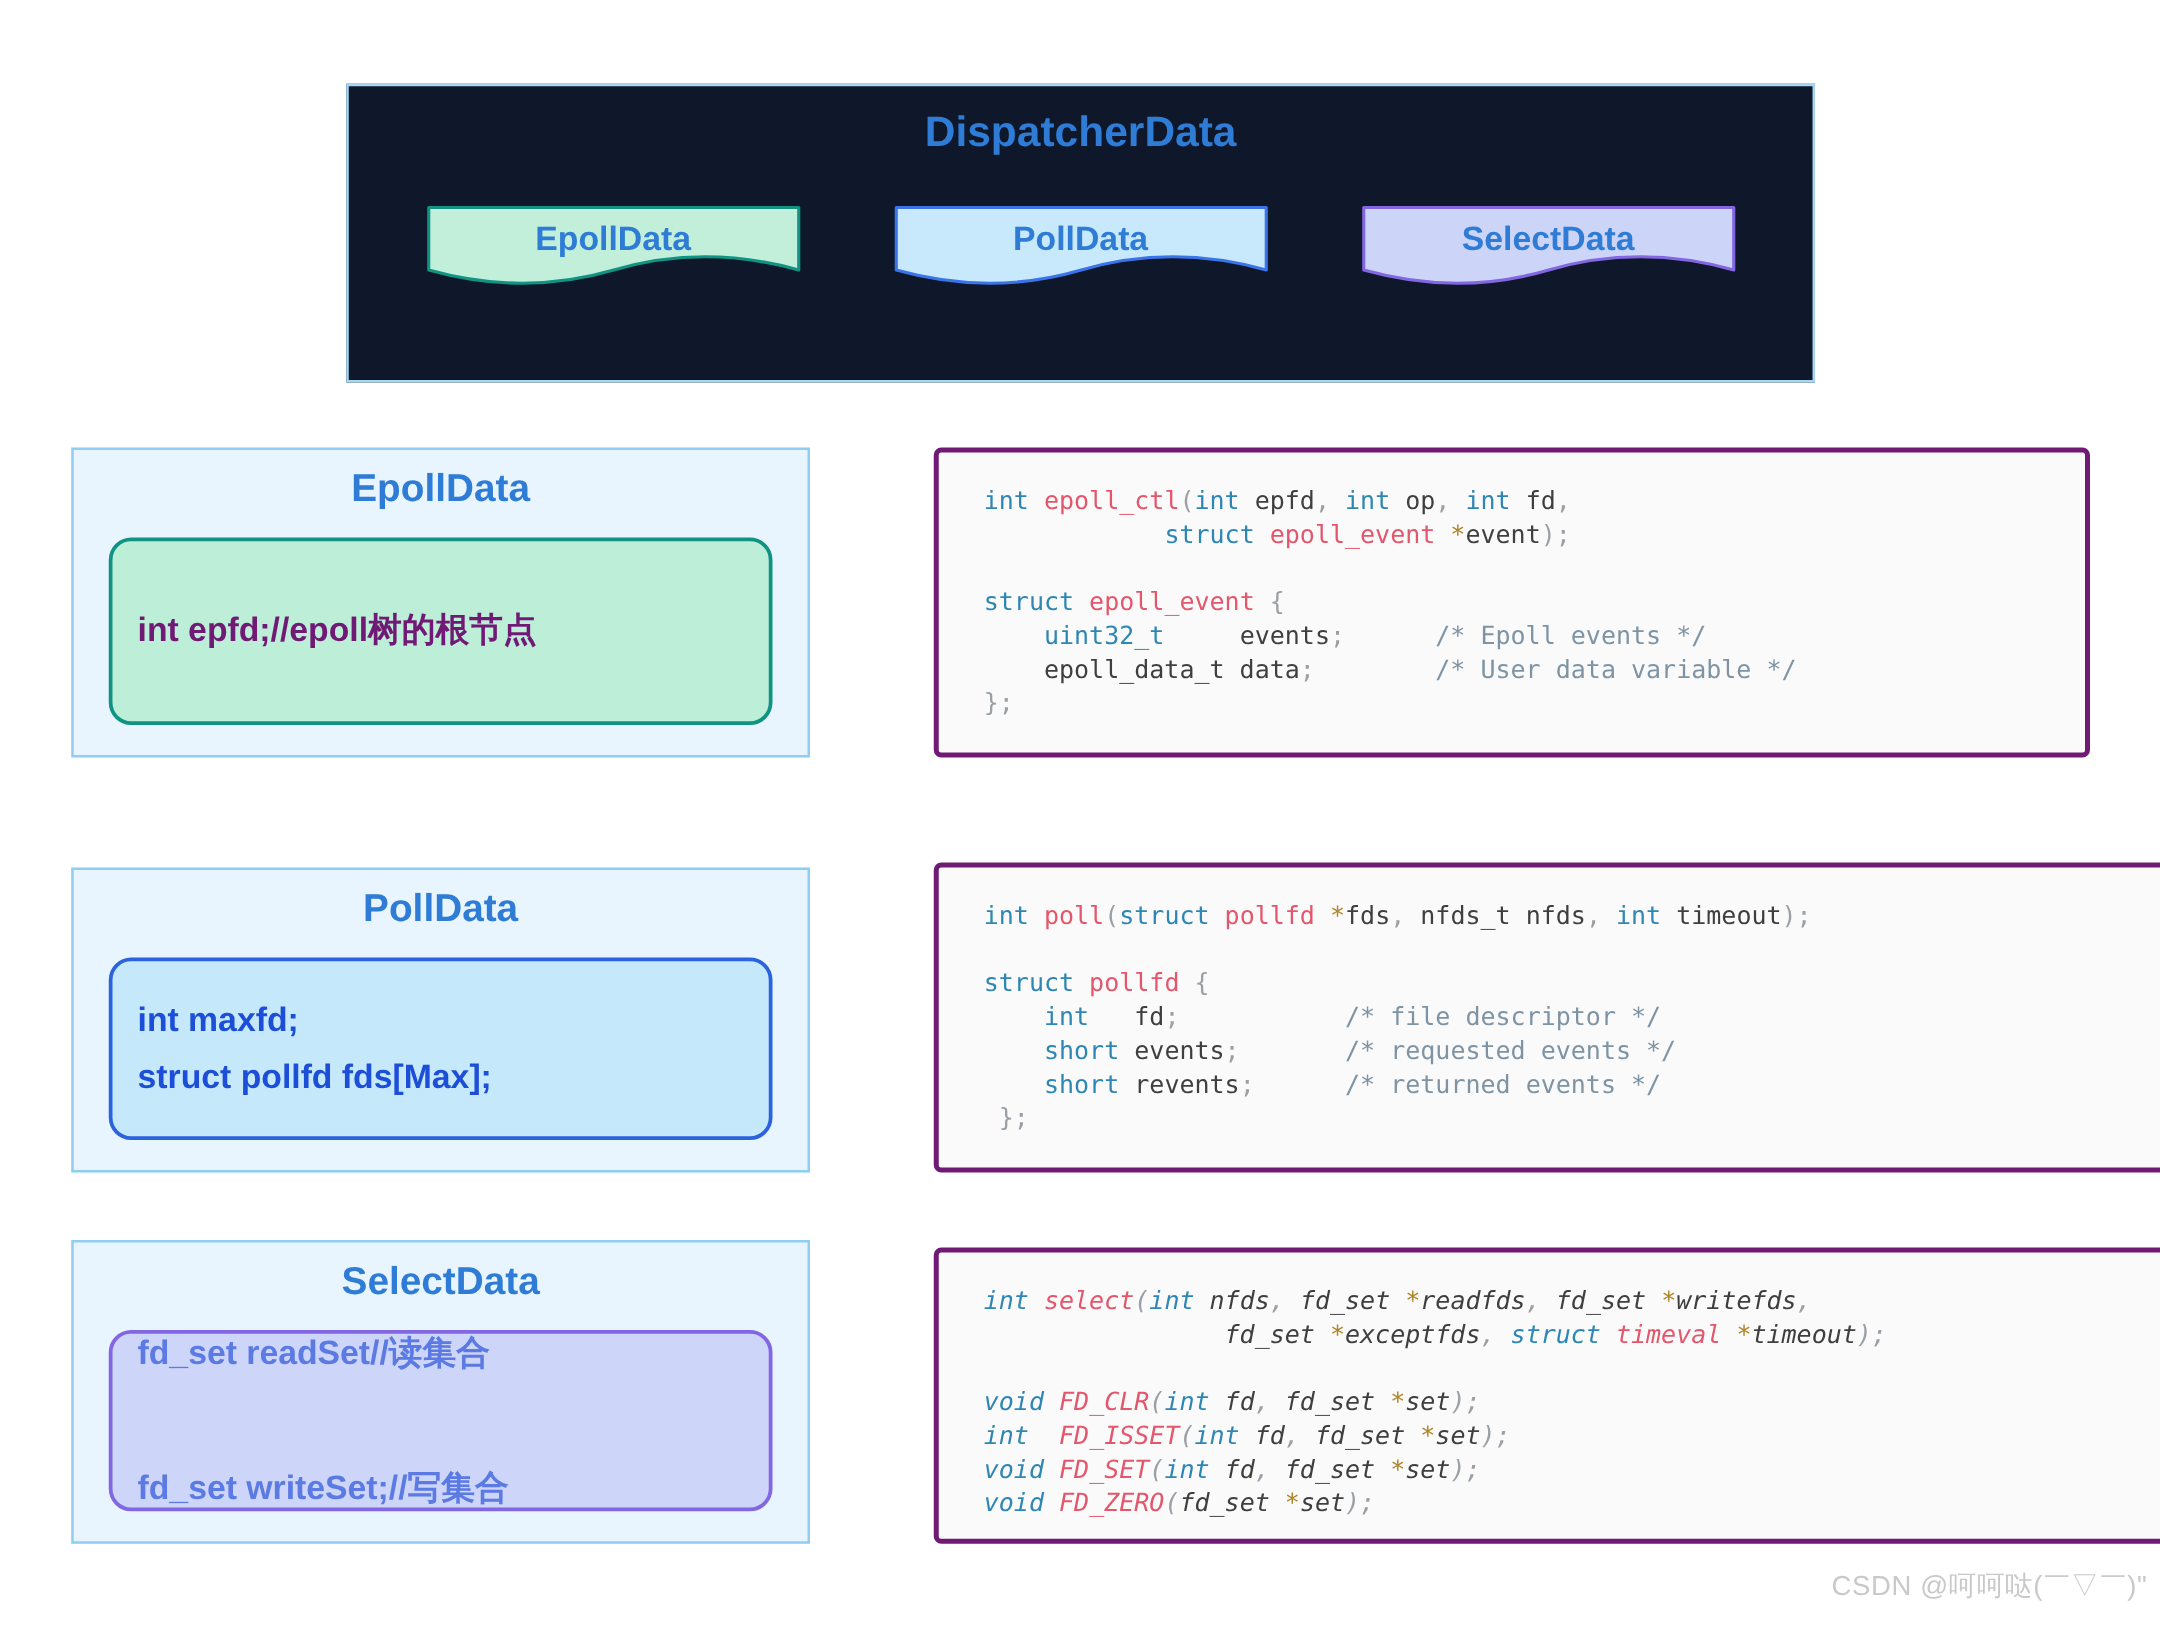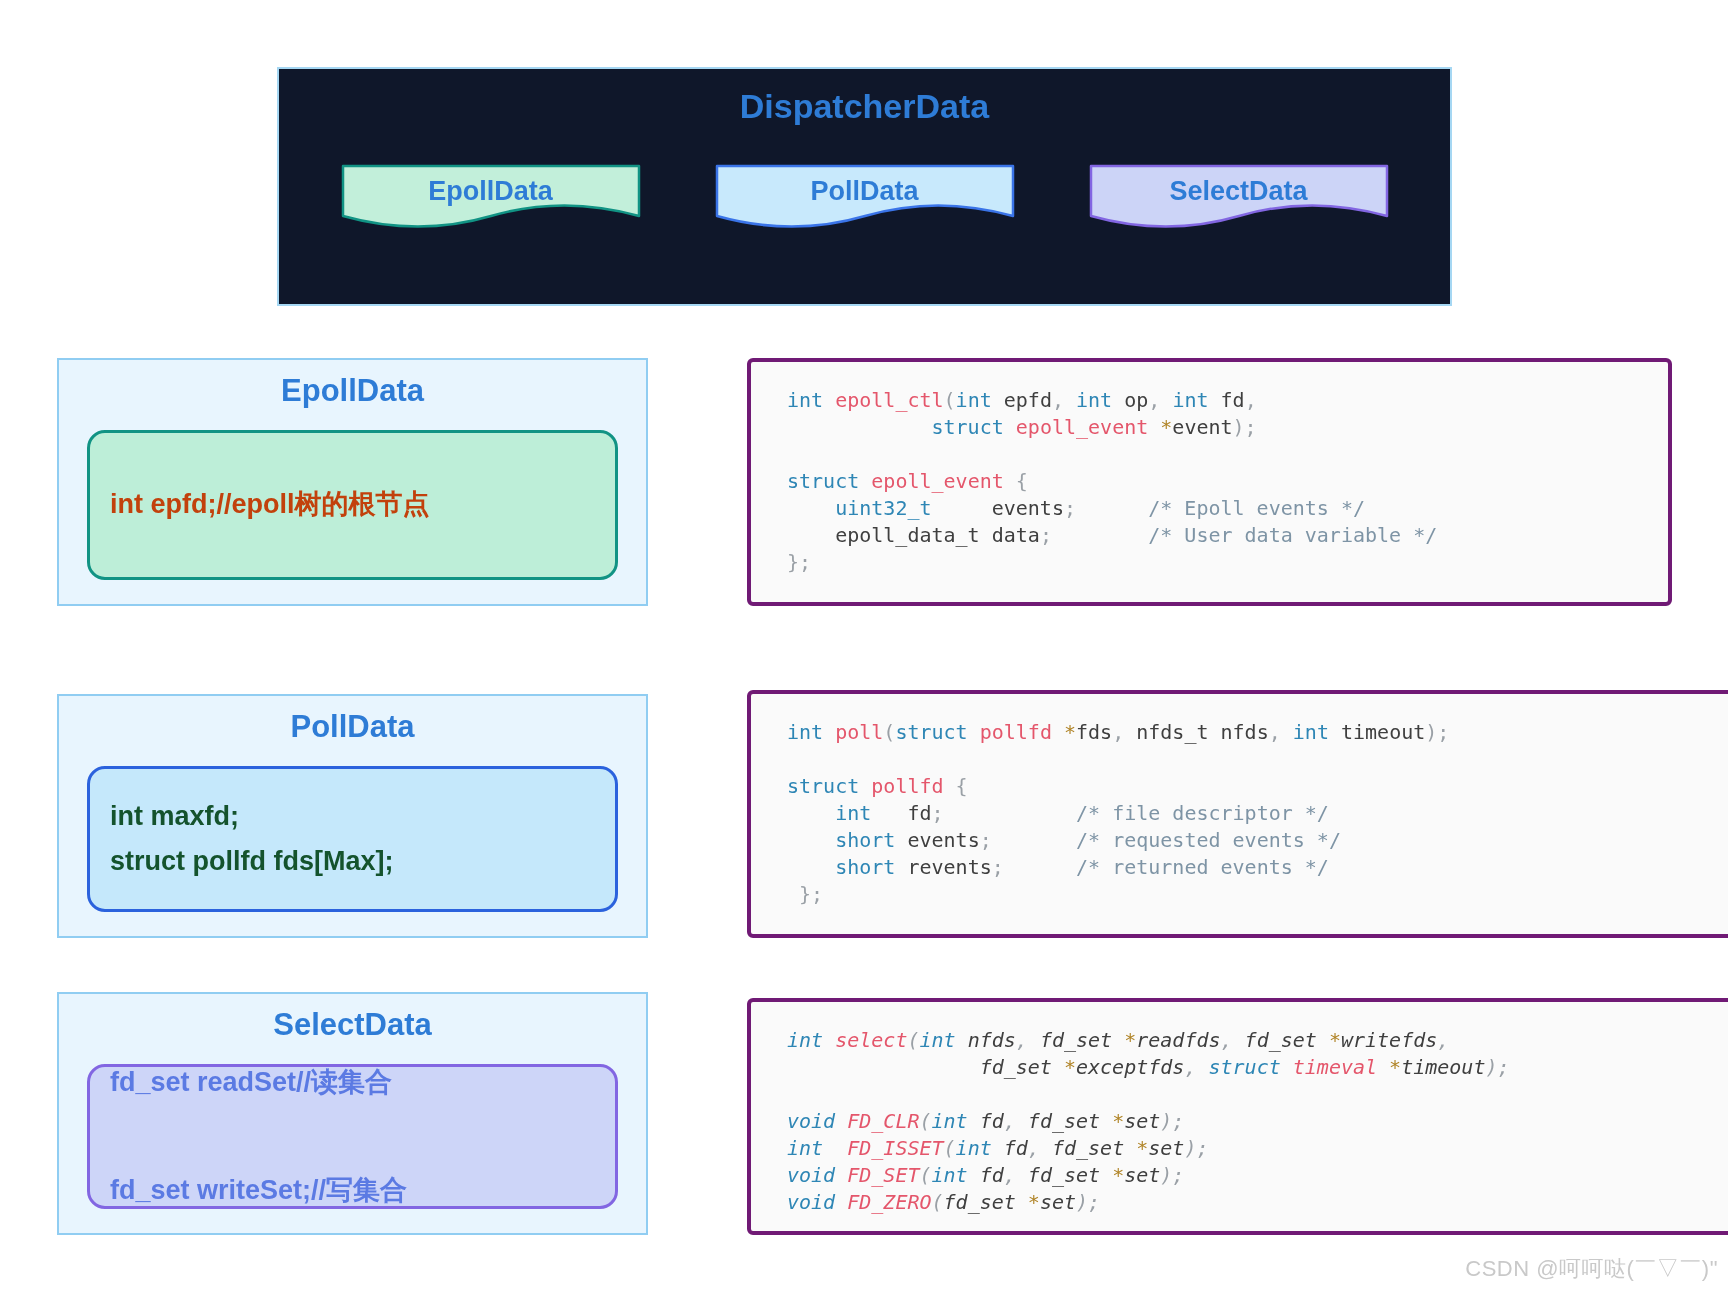--- a/index.html
+++ b/index.html
@@ -71,29 +71,29 @@
         <svg viewBox="0 0 300 72">
           <path d="M2,2 H298 V52 C248,38 198,38 150,52 C102,66 52,66 2,52 Z" stroke-width="2.5" stroke-linejoin="round" fill="#ccd4f7" stroke="#8266e2"></path>
         </svg>
         <span class="doc-label" style="color: rgb(46, 124, 214);">SelectData</span>
       </div>
     </div>
   </section>
 
   <section class="panel pos-epoll">
     <h2 class="panel-title" style="color: rgb(46, 124, 214);">EpollData</h2>
-    <div class="fields-box" style="background-color: rgb(189, 238, 216); border-color: rgb(17, 147, 132); color: #c2410c; gap: 33px;">
+    <div class="fields-box" style="background-color: rgb(189, 238, 216); border-color: rgb(17, 147, 132); color: #701a75; gap: 33px;">
         <div class="field-line">int epfd;//epoll树的根节点</div>
       </div>
   </section>
   <div class="code pos-code-epoll"><div class="cl"><span class="tk-kw">int</span><span class="tk-pl"> </span><span class="tk-fn">epoll_ctl</span><span class="tk-pu">(</span><span class="tk-kw">int</span><span class="tk-pl"> epfd</span><span class="tk-pu">,</span><span class="tk-pl"> </span><span class="tk-kw">int</span><span class="tk-pl"> op</span><span class="tk-pu">,</span><span class="tk-pl"> </span><span class="tk-kw">int</span><span class="tk-pl"> fd</span><span class="tk-pu">,</span></div><div class="cl"><span class="tk-pl">            </span><span class="tk-kw">struct</span><span class="tk-pl"> </span><span class="tk-fn">epoll_event</span><span class="tk-pl"> </span><span class="tk-op">*</span><span class="tk-pl">event</span><span class="tk-pu">);</span></div><div class="cl"></div><div class="cl"><span class="tk-kw">struct</span><span class="tk-pl"> </span><span class="tk-fn">epoll_event</span><span class="tk-pl"> </span><span class="tk-pu">{</span></div><div class="cl"><span class="tk-pl">    </span><span class="tk-kw">uint32_t</span><span class="tk-pl">     events</span><span class="tk-pu">;</span><span class="tk-pl">      </span><span class="tk-cm">/* Epoll events */</span></div><div class="cl"><span class="tk-pl">    epoll_data_t data</span><span class="tk-pu">;</span><span class="tk-pl">        </span><span class="tk-cm">/* User data variable */</span></div><div class="cl"><span class="tk-pu">};</span></div></div>
 
   <section class="panel pos-poll">
     <h2 class="panel-title" style="color: rgb(46, 124, 214);">PollData</h2>
-    <div class="fields-box" style="background-color: rgb(197, 232, 251); border-color: rgb(43, 98, 221); color: #14532d;">
+    <div class="fields-box" style="background-color: rgb(197, 232, 251); border-color: rgb(43, 98, 221); color: #1d4ed8;">
         <div class="field-line">int maxfd;</div>
         <div class="field-line">struct pollfd fds[Max];</div>
       </div>
   </section>
   <div class="code pos-code-poll"><div class="cl"><span class="tk-kw">int</span><span class="tk-pl"> </span><span class="tk-fn">poll</span><span class="tk-pu">(</span><span class="tk-kw">struct</span><span class="tk-pl"> </span><span class="tk-fn">pollfd</span><span class="tk-pl"> </span><span class="tk-op">*</span><span class="tk-pl">fds</span><span class="tk-pu">,</span><span class="tk-pl"> nfds_t nfds</span><span class="tk-pu">,</span><span class="tk-pl"> </span><span class="tk-kw">int</span><span class="tk-pl"> timeout</span><span class="tk-pu">);</span></div><div class="cl"></div><div class="cl"><span class="tk-kw">struct</span><span class="tk-pl"> </span><span class="tk-fn">pollfd</span><span class="tk-pl"> </span><span class="tk-pu">{</span></div><div class="cl"><span class="tk-pl">    </span><span class="tk-kw">int</span><span class="tk-pl">   fd</span><span class="tk-pu">;</span><span class="tk-pl">           </span><span class="tk-cm">/* file descriptor */</span></div><div class="cl"><span class="tk-pl">    </span><span class="tk-kw">short</span><span class="tk-pl"> events</span><span class="tk-pu">;</span><span class="tk-pl">       </span><span class="tk-cm">/* requested events */</span></div><div class="cl"><span class="tk-pl">    </span><span class="tk-kw">short</span><span class="tk-pl"> revents</span><span class="tk-pu">;</span><span class="tk-pl">      </span><span class="tk-cm">/* returned events */</span></div><div class="cl"><span class="tk-pl"> </span><span class="tk-pu">};</span></div></div>
 
   <section class="panel pos-select">
     <h2 class="panel-title" style="color: rgb(46, 124, 214);">SelectData</h2>
     <div class="fields-box" style="background-color: rgb(205, 213, 248); border-color: rgb(130, 102, 226); color: rgb(91, 122, 227); justify-content: space-between;">
         <div class="field-line">fd_set readSet//读集合</div>

